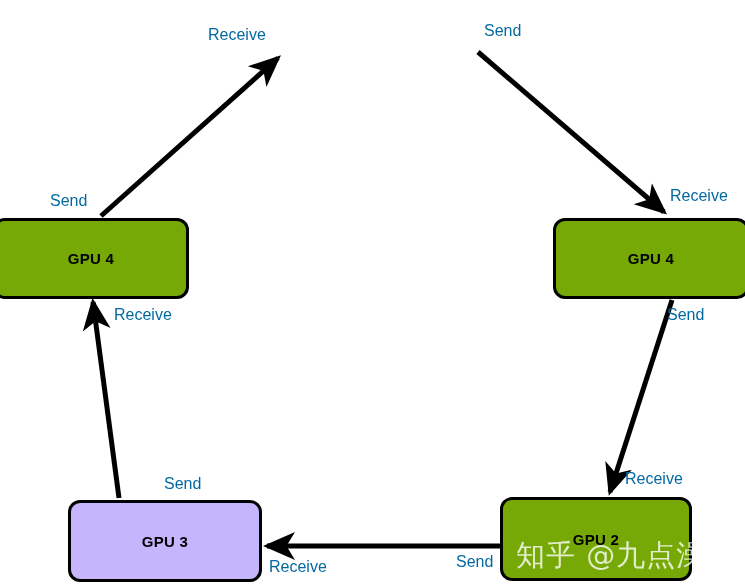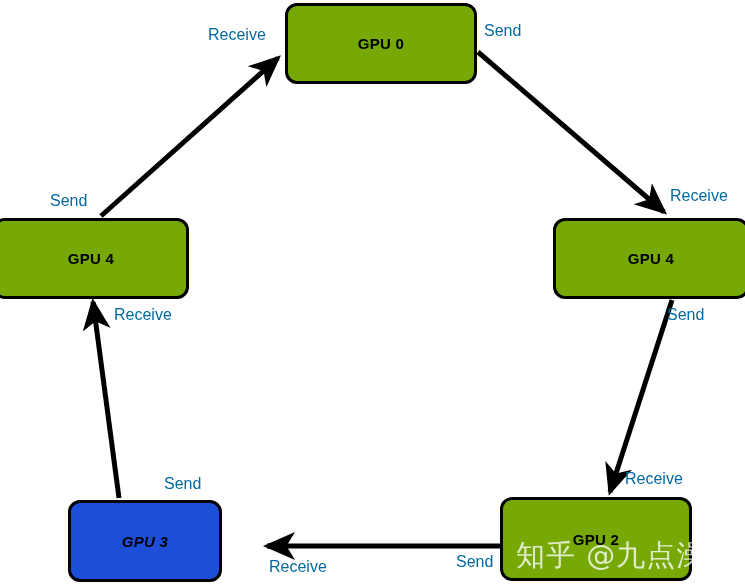--- a/index.html
+++ b/index.html
@@ -70,33 +70,30 @@
 
     <line x1="478" y1="52" x2="664" y2="212" stroke="#000000" stroke-width="5" marker-end="url(#arrowhead)"></line>
 
     <line x1="672" y1="300" x2="610" y2="492" stroke="#000000" stroke-width="5" marker-end="url(#arrowhead)"></line>
 
     <line x1="500" y1="546" x2="267" y2="546" stroke="#000000" stroke-width="5" marker-end="url(#arrowhead)"></line>
 
     <line x1="119" y1="498" x2="93" y2="302" stroke="#000000" stroke-width="5" marker-end="url(#arrowhead)"></line>
   </svg>
 
-  <div class="gpu-node" style="left:285px; top:3px; width:192px; height:81px; background:#76a905;">
-    <span>GPU 0</span>
-  </div>
 
   <div class="gpu-node" style="left:553px; top:218px; width:196px; height:81px; background:#76a905;">
     <span>GPU 4</span>
   </div>
 
   <div class="gpu-node" style="left:500px; top:497px; width:192px; height:84px; background:#76a905;">
     <span>GPU 2</span>
   </div>
 
-  <div class="gpu-node" style="left:68px; top:500px; width:154px; height:82px; background:#1d4ed8;font-style:italic;">
+  <div class="gpu-node" style="left:68px; top:500px; width:194px; height:82px; background:#c4b5fd;">
     <span>GPU 3</span>
   </div>
 
   <div class="gpu-node" style="left:-7px; top:218px; width:196px; height:81px; background:#76a905;">
     <span>GPU 4</span>
   </div>
 
   <div class="edge-label" style="left:208px; top:27px;">Receive</div>
 
   <div class="edge-label" style="left:484px; top:23px;">Send</div>

